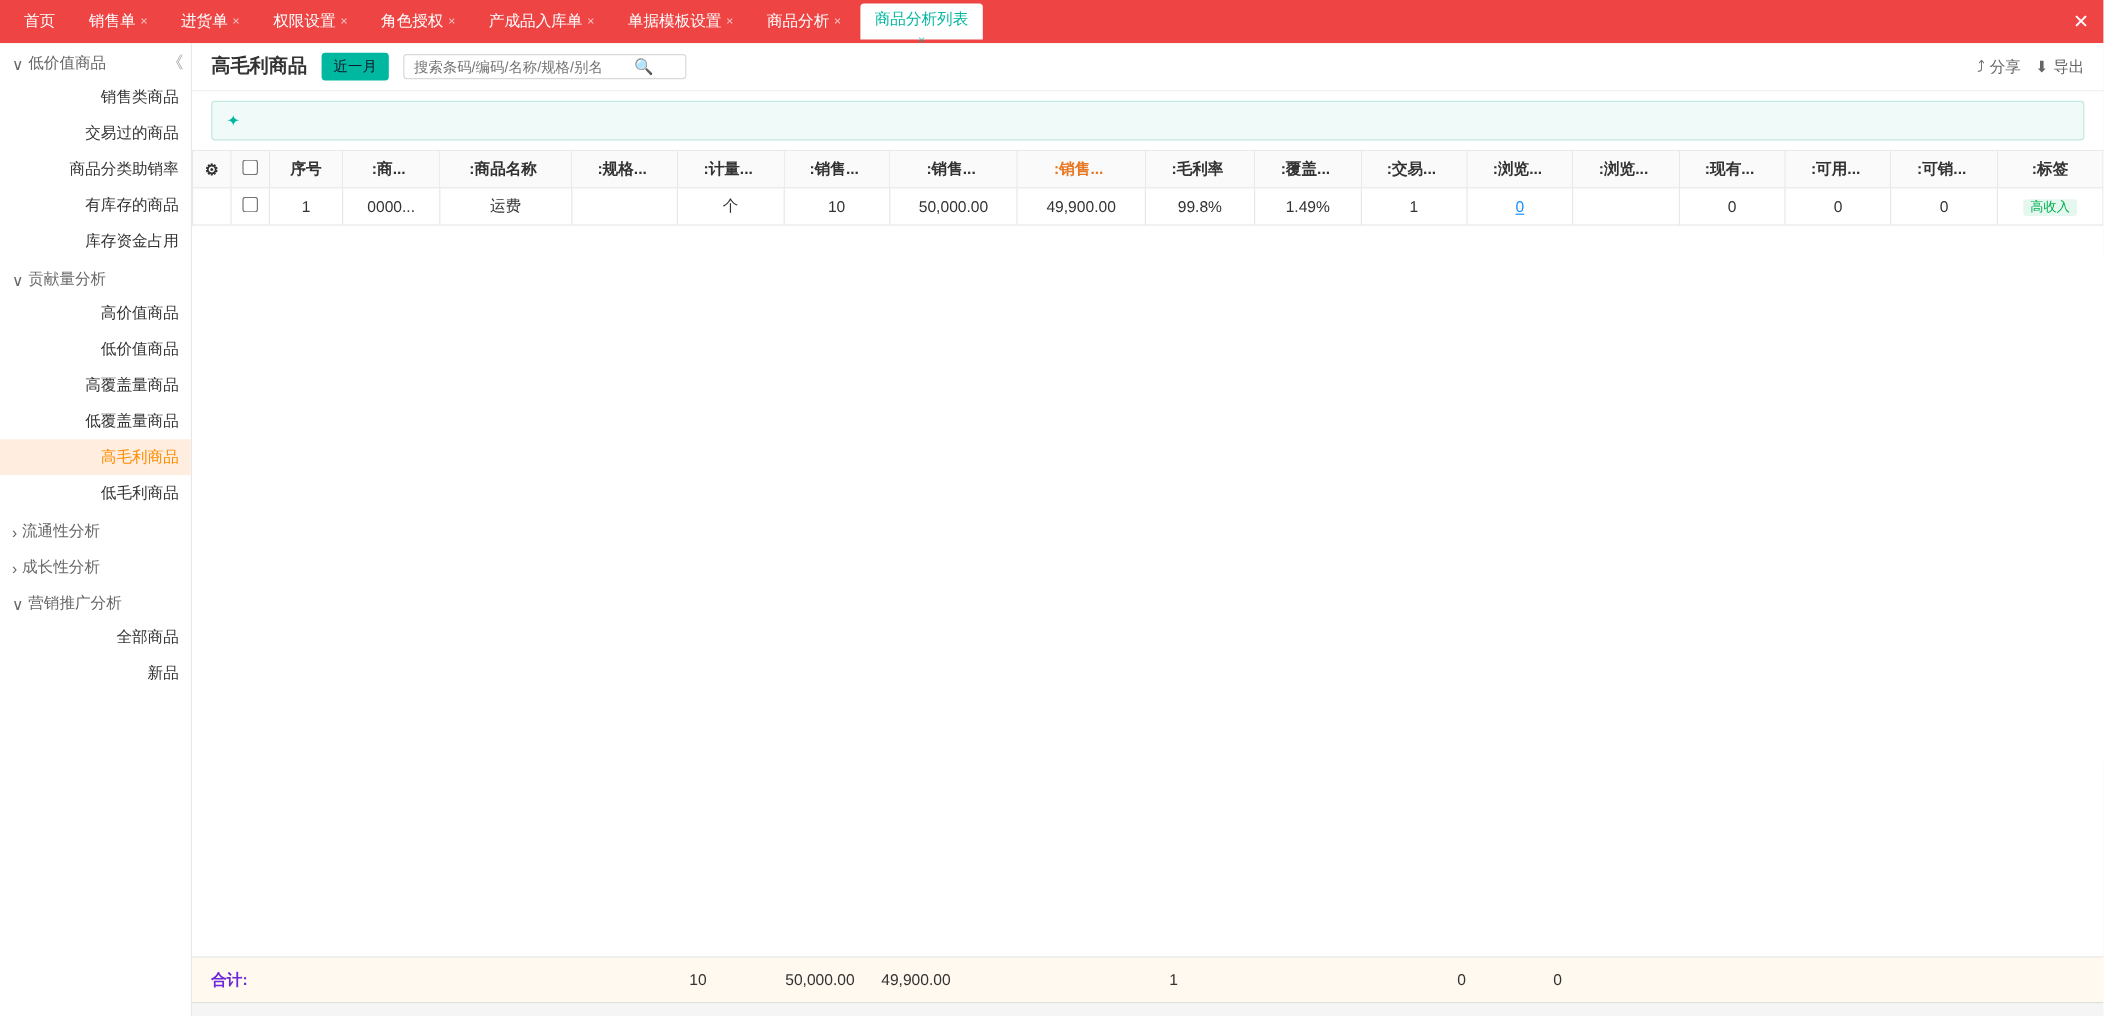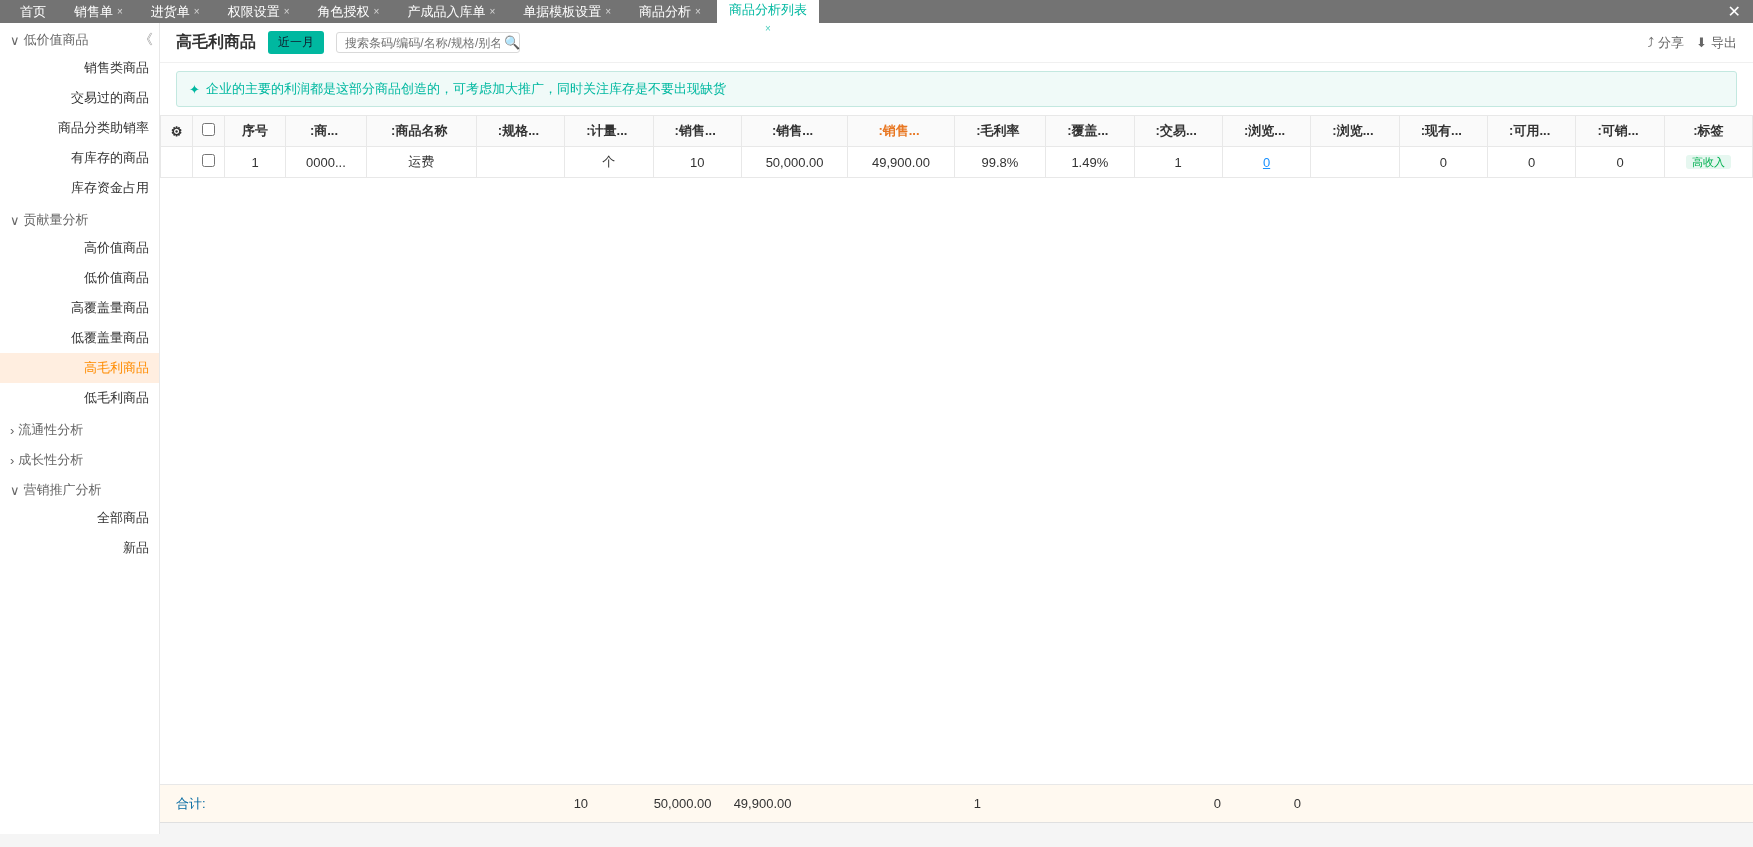--- a/index.html
+++ b/index.html
@@ -1,21 +1,21 @@
 <!DOCTYPE html>
 <html><head>
   <meta charset="utf-8">
   <style>
     * { box-sizing: border-box; margin: 0; padding: 0; font-family: 'Microsoft YaHei', Arial, sans-serif; font-size: 13px; }
     body { background: #f5f5f5; overflow: hidden; width: 1753px; height: 847px; }
 
     
     .top-nav {
-      background: #737373;
-      height: 23px;
+      background: #ef4444;
+      height: 36px;
       display: flex;
       align-items: center;
       padding: 0 8px;
       gap: 4px;
       color: #fff;
     }
     .nav-tab {
       padding: 4px 12px;
       border-radius: 3px 3px 0 0;
       cursor: pointer;
@@ -111,21 +111,21 @@
       cursor: pointer;
       font-size: 12px;
     }
     .search-box {
       display: flex;
       align-items: center;
       border: 1px solid #d9d9d9;
       border-radius: 3px;
       padding: 2px 8px;
       gap: 4px;
-      width: 184px;
+      width: 236px;
     }
     .search-box input {
       border: none;
       outline: none;
       font-size: 12px;
       color: #999;
       width: 180px;
       background: transparent;
     }
     .header-actions {
@@ -210,21 +210,21 @@
       font-size: 12px;
       flex-shrink: 0;
     }
     .footer-cell {
       display: inline-flex;
       align-items: center;
       min-width: 80px;
       padding: 0 8px;
       color: #333;
     }
-    .footer-label { color: #0369a1; font-weight: normal; }
+    .footer-label { color: #6d28d9; font-weight: bold; }
 
     
     .scrollbar-hint {
       height: 12px;
       background: #f5f5f5;
       border-top: 1px solid #e0e0e0;
     }
 
     .col-separator { color: #ccc; margin: 0 2px; }
   </style>
@@ -356,21 +356,20 @@
         </div>
         <div class="action-btn">
           <span>⬇</span>
           <span>导出</span>
         </div>
       </div>
     </div>
 
     <div class="info-banner">
       <span>✦</span>
-      <span>企业的主要的利润都是这部分商品创造的，可考虑加大推广，同时关注库存是不要出现缺货</span>
     </div>
 
     <div class="table-container">
       <table>
         <thead>
           <tr>
             <th class="settings-col">⚙</th>
             <th class="check-col"><input type="checkbox" style=""></th>
             <th>序号</th>
             <th>:商...<span class="col-separator"></span></th>

